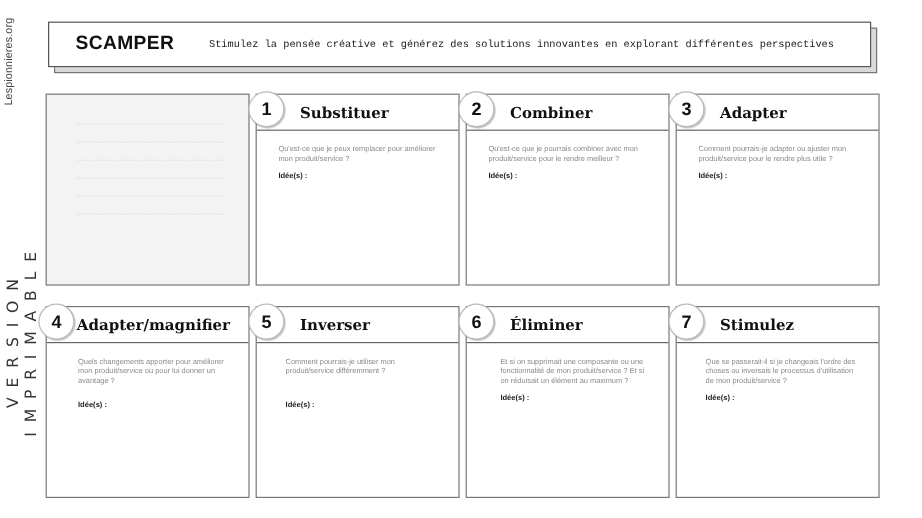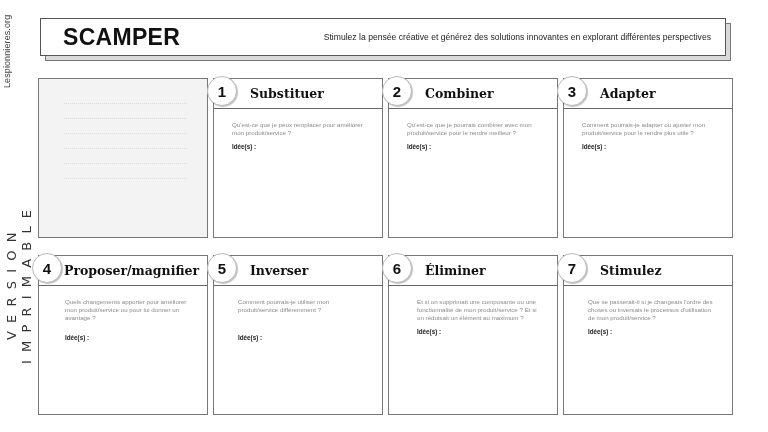--- a/index.html
+++ b/index.html
@@ -21,24 +21,24 @@
   .header-shadow {
     position: absolute; left: 45px; top: 23px; width: 686px; height: 38px;
     background: #d9d9d9; border: 1px solid #777;
   }
   .header {
     position: absolute; left: 40px; top: 18px; width: 686px; height: 38px;
     background: #ffffff; border: 1px solid #555;
     display: flex; align-items: center;
   }
   .header-title {
-    margin-left: 22px; font-size: 23px; font-weight: bold; letter-spacing: 0.3px; color: #111;
+    margin-left: 22px; font-size: 16px; font-weight: bold; letter-spacing: 0.3px; color: #111;
   }
   .header-sub {
-    margin-left: auto; margin-right: 14px; font-size: 8.6px; color: #222;
+    margin-left: auto; margin-right: 30px; font-size: 8.6px; color: #222; font-family: Liberation Mono, monospace;
   }
 
   .card {
     position: absolute; width: 170px; height: 160px;
     border: 1px solid #777; background: #ffffff;
   }
   .card.desc { background: #f3f3f3; }
   .card-head {
     height: 30px; border-bottom: 1px solid #666; position: relative;
     display: flex; align-items: center;
@@ -112,21 +112,21 @@
     <div class="num-circle">3</div>
     <div class="card-title">Adapter</div>
   </div>
   <div class="card-question">Comment pourrais-je adapter ou ajuster mon produit/service pour le rendre plus utile ?</div>
   <div class="card-ideas">Idée(s) :</div>
 </div>
 
 <div class="card" style="left:38px; top:255px;">
   <div class="card-head">
     <div class="num-circle">4</div>
-    <div class="card-title" style="margin-left:25px;">Proposer/magnifier</div>
+    <div class="card-title" style="margin-left:25px;">Adapter/magnifier</div>
   </div>
   <div class="card-question" style="margin-left:26px;">Quels changements apporter pour améliorer mon produit/service ou pour lui donner un avantage ?</div>
   <div class="card-ideas" style="margin-left:26px; margin-top:12px;">Idée(s) :</div>
 </div>
 
 <div class="card" style="left:213px; top:255px;">
   <div class="card-head">
     <div class="num-circle">5</div>
     <div class="card-title">Inverser</div>
   </div>

